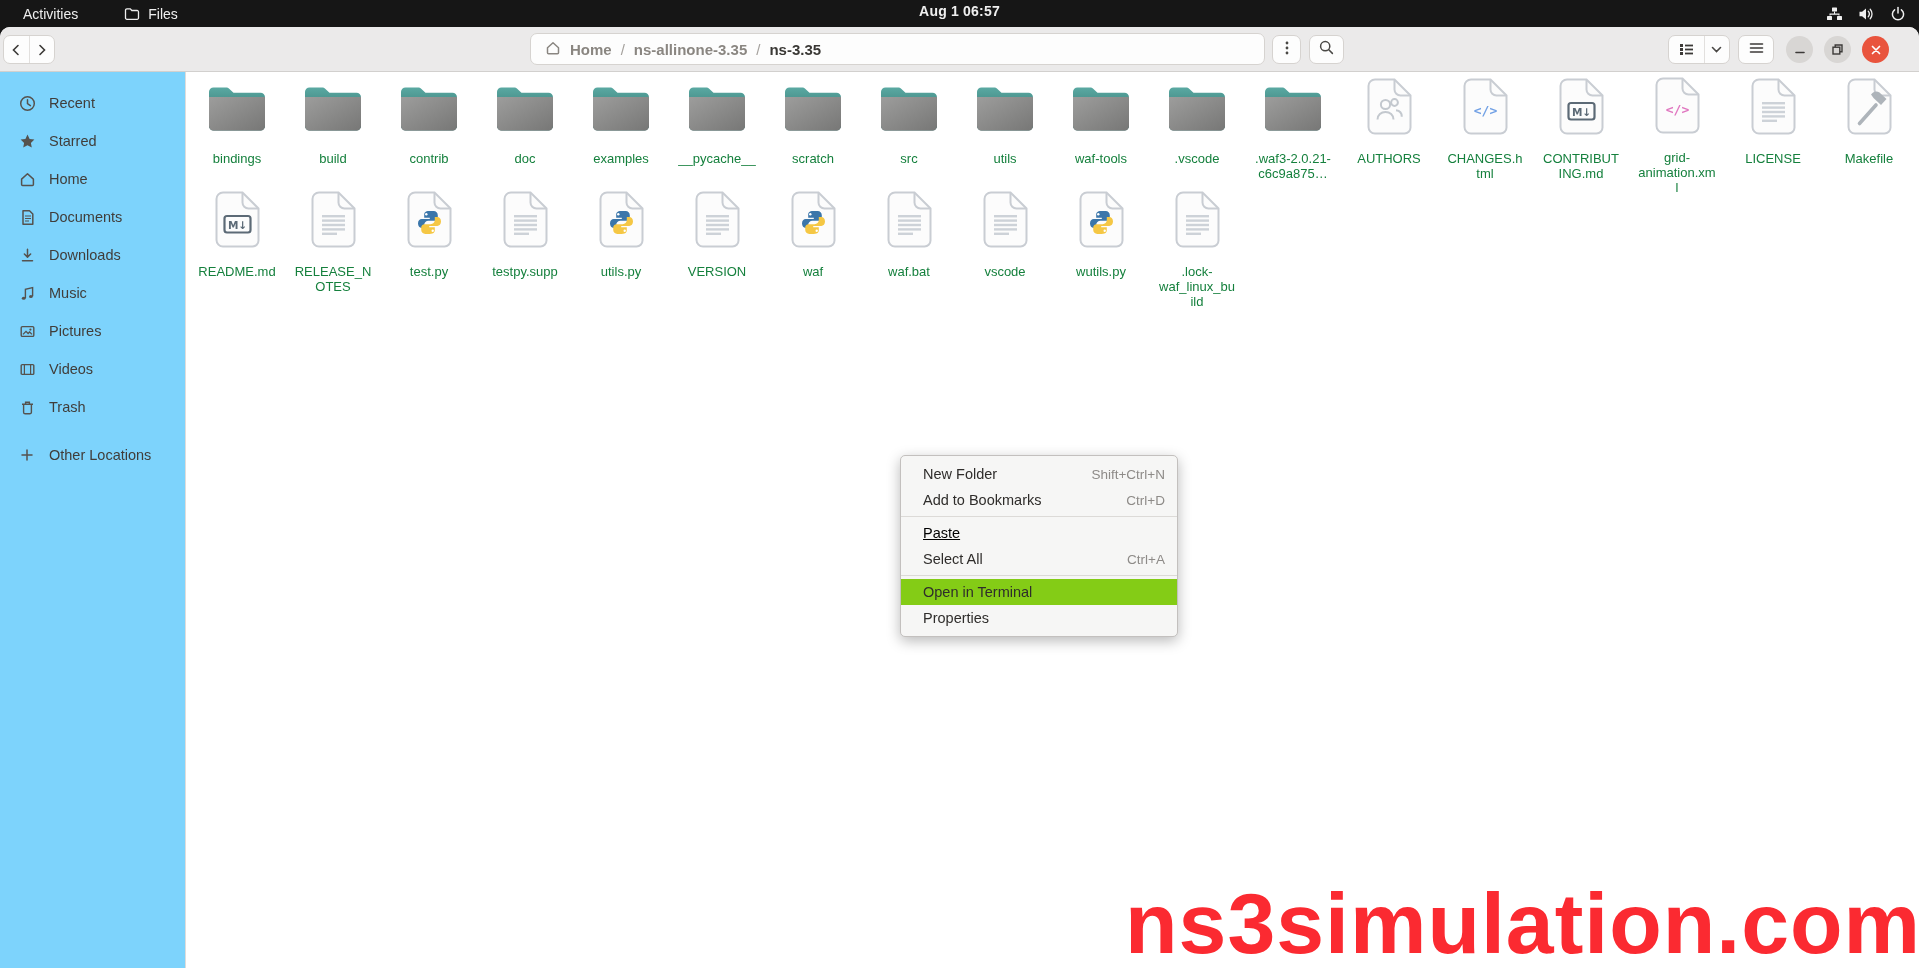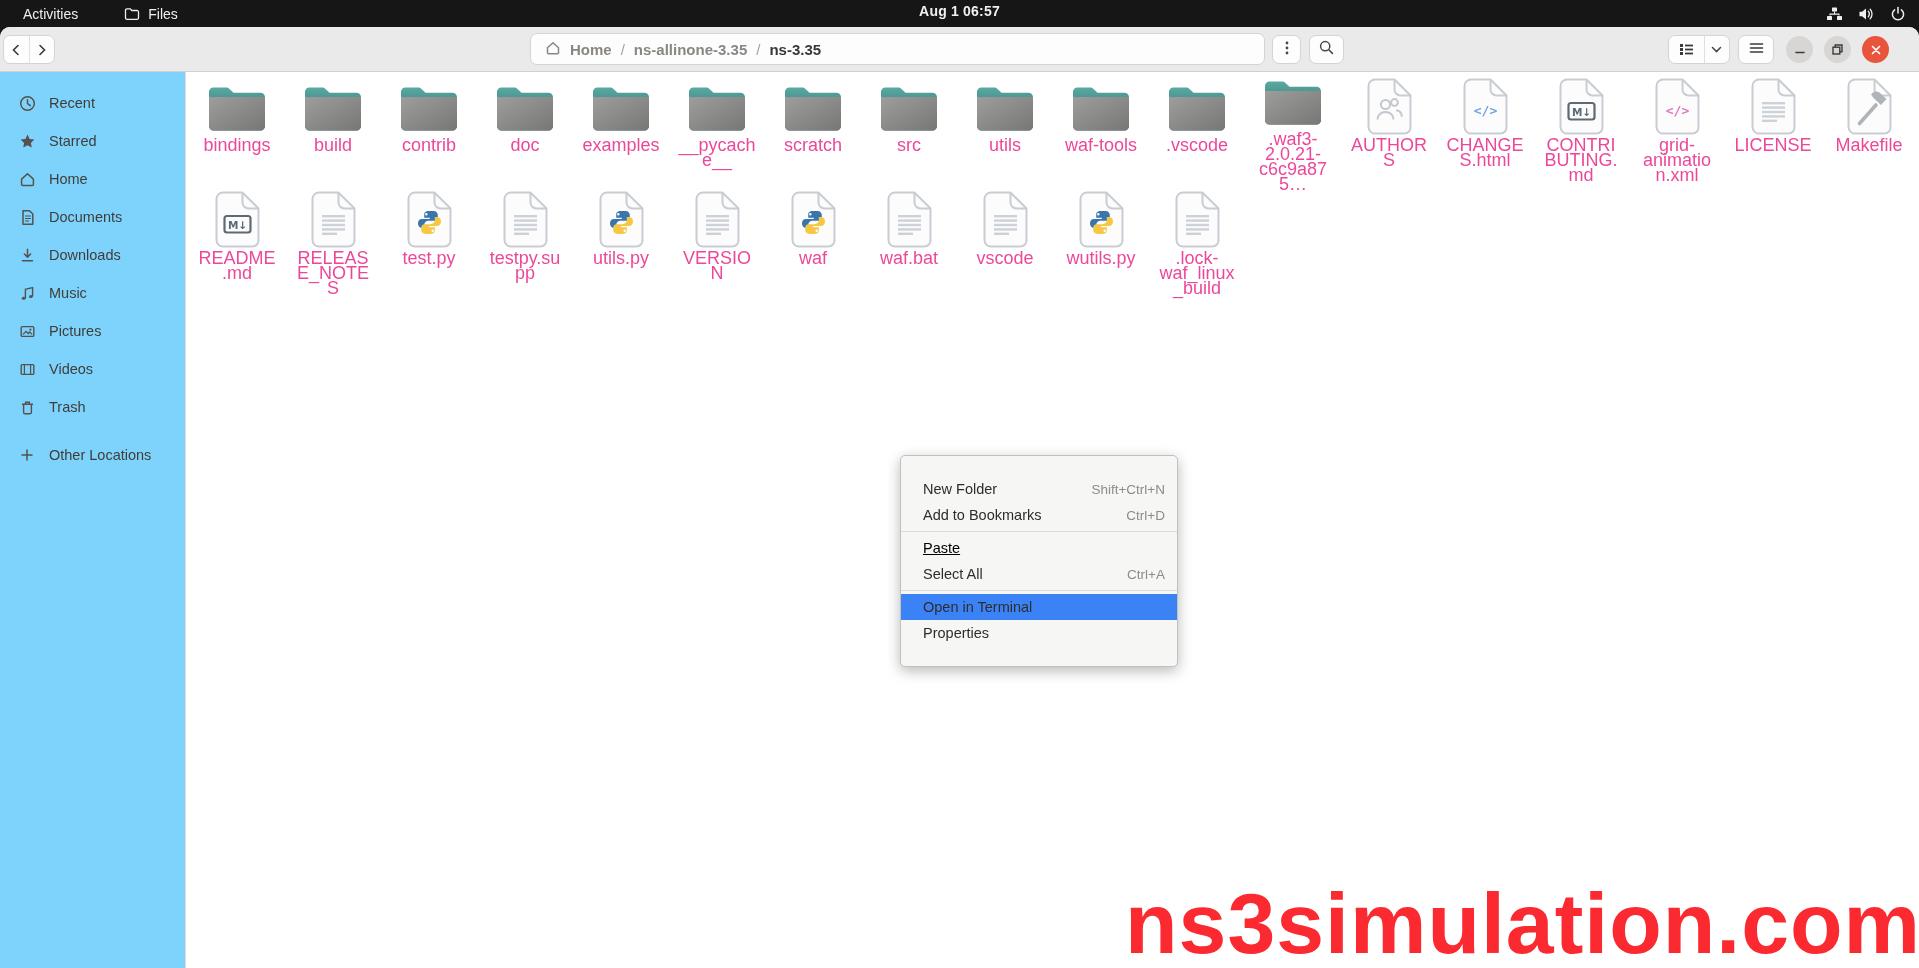--- a/index.html
+++ b/index.html
@@ -43,27 +43,27 @@
   .sb-item{display:flex;align-items:center;gap:13px;height:38px;margin:0 5px;padding:0 13px;border-radius:6px;font-size:14.5px;color:#403d3a;}
   .sb-item .ic{width:18px;display:flex;justify-content:center;color:#55524e;}
   .sb-item.other{margin-top:10px;}
   
   .content{position:absolute;top:45px;left:187px;right:0;bottom:0;background:#ffffff;overflow:hidden;}
   .grid-row{display:flex;padding-left:2px;}
   .grid-row.r1{margin-top:5px;height:113px;}
   .grid-row.r2{margin-top:0;}
   .cell{width:96px;flex:0 0 96px;display:flex;flex-direction:column;align-items:center;}
   .icon-box{height:58px;display:flex;align-items:flex-end;justify-content:center;}
-  .cell .label{margin-top:3px;font-size:18px;line-height:15px;color:#ec4899;text-align:center;max-width:78px;overflow-wrap:anywhere;}
+  .cell .label{margin-top:16px;font-size:13px;line-height:15px;color:#15803d;text-align:center;max-width:78px;overflow-wrap:anywhere;}
   
-  .menu{position:absolute;left:900px;top:428px;width:278px;box-sizing:border-box;background:#f6f6f5;border:1px solid #c3c0be;border-radius:5px;box-shadow:0 4px 14px rgba(0,0,0,.28);padding:20px 0;font-size:14.5px;z-index:20;}
+  .menu{position:absolute;left:900px;top:428px;width:278px;box-sizing:border-box;background:#f6f6f5;border:1px solid #c3c0be;border-radius:5px;box-shadow:0 4px 14px rgba(0,0,0,.28);padding:5px 0;font-size:14.5px;z-index:20;}
   .menu-item{display:flex;align-items:center;height:26px;padding:0 12px 0 22px;color:#2f2d2b;}
   .menu-item .accel{margin-left:auto;color:#8e8b88;font-size:13.5px;}
   .menu-item.disabled{color:#000000;text-decoration:underline;}
-  .menu-item.hl{background:#3b82f6;}
+  .menu-item.hl{background:#84cc16;}
   .menu-sep{height:1px;background:#dcdad7;margin:3px 0;}
   
   .watermark{position:absolute;right:-2px;bottom:2px;font-size:86px;font-weight:800;letter-spacing:1px;line-height:1;white-space:nowrap;z-index:30;}
   .hiddendefs{position:absolute;width:0;height:0;overflow:hidden;}
 </style>
 </head>
 <body>
 
 <svg class="hiddendefs" aria-hidden="true">
   <defs>

